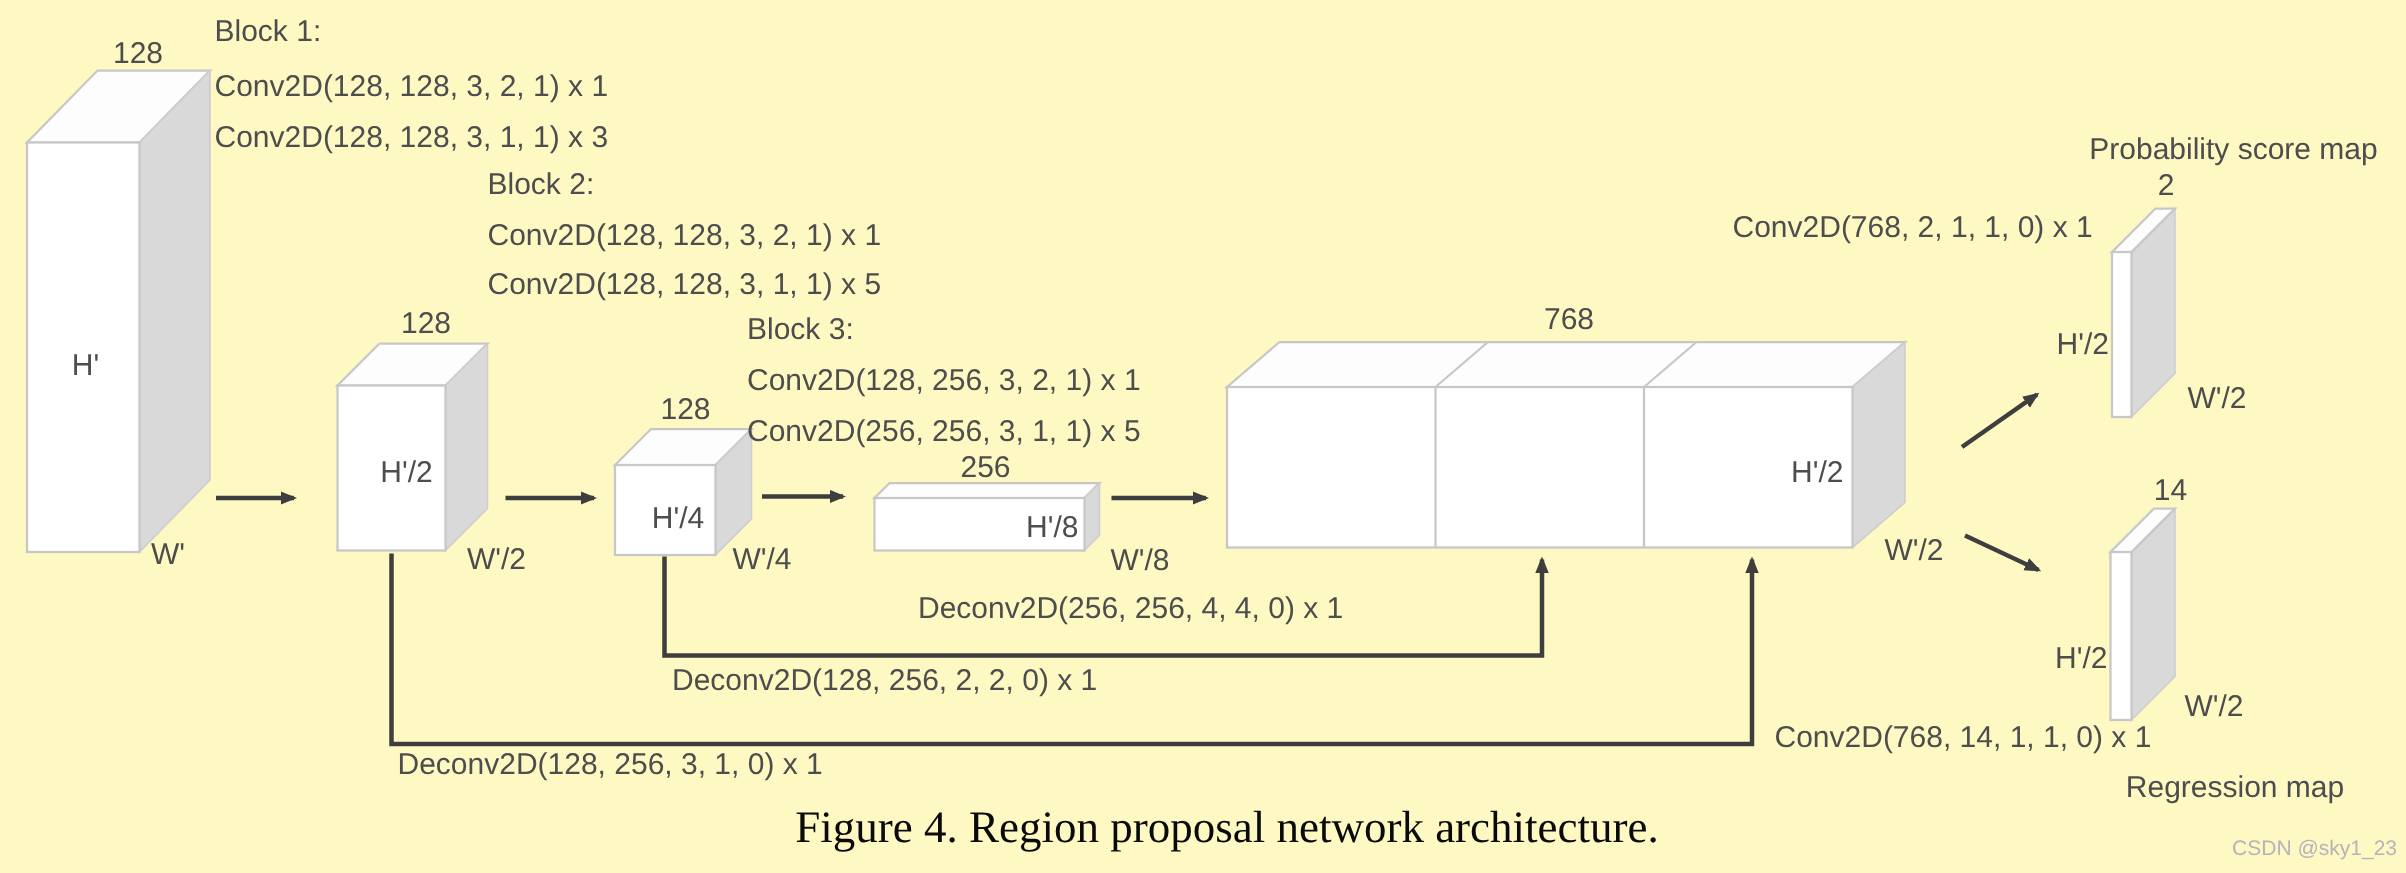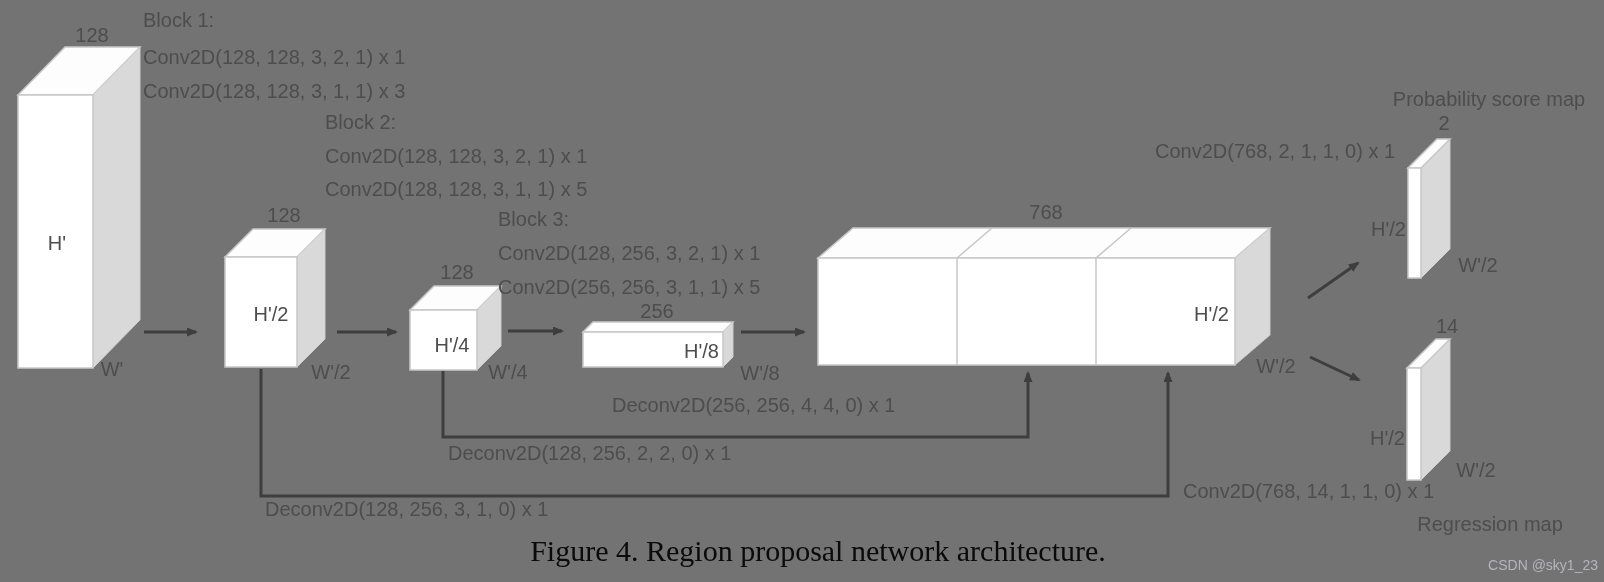--- a/index.html
+++ b/index.html
@@ -1,16 +1,16 @@
 <!DOCTYPE html>
 <html><head>
 <meta charset="utf-8">
 <style>
   html,body{margin:0;padding:0;background:#ffffff;}
-  .stage{position:relative;width:1604px;height:582px;background:#737373;overflow:hidden;
+  .stage{position:relative;width:1604px;height:582px;background:#fef9c3;overflow:hidden;
          font-family:"Liberation Sans",sans-serif;}
   svg{display:block;}
   .face-front{fill:#ffffff;stroke:#c7c7c7;stroke-width:1.5;}
   .face-top{fill:#fdfdfd;stroke:#c7c7c7;stroke-width:1.5;}
   .face-side{fill:#d9d9d9;stroke:#cccccc;stroke-width:1;}
   .divider{stroke:#c7c7c7;stroke-width:1.5;fill:none;}
   .lbl{fill:#4d4d4d;font-size:20px;font-family:"Liberation Sans",sans-serif;}
   .arrow{stroke:#3e3e3e;stroke-width:3;fill:none;}
   .skip{stroke:#3e3e3e;stroke-width:3;fill:none;}
   .caption{fill:#0a0a0a;font-size:30px;font-family:"Liberation Serif",serif;}

